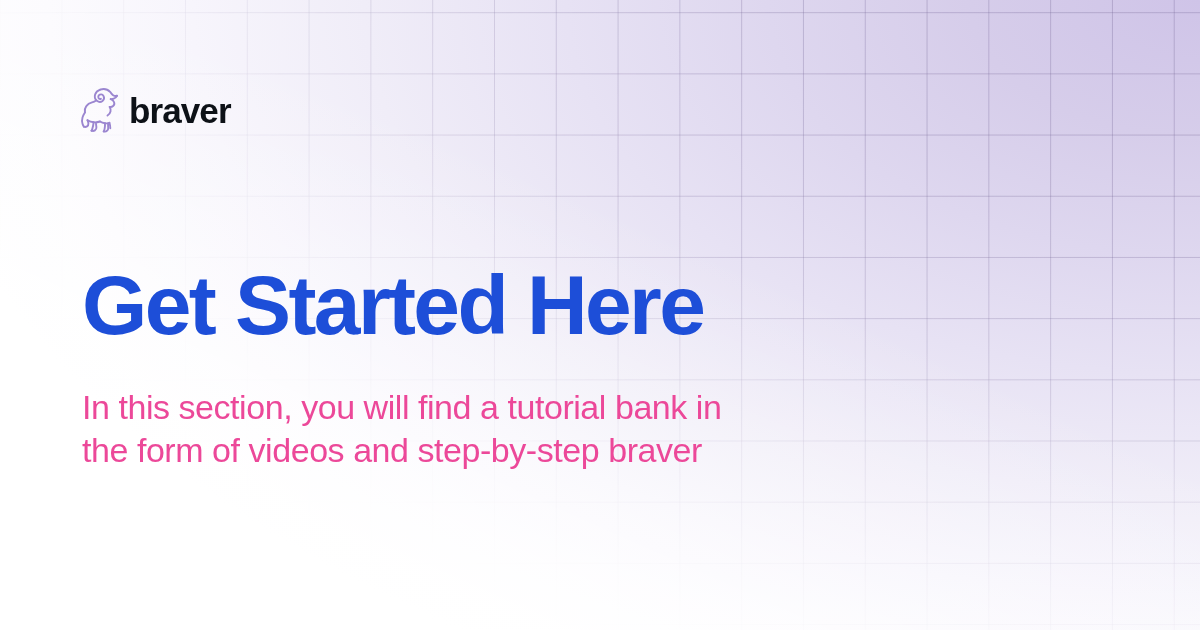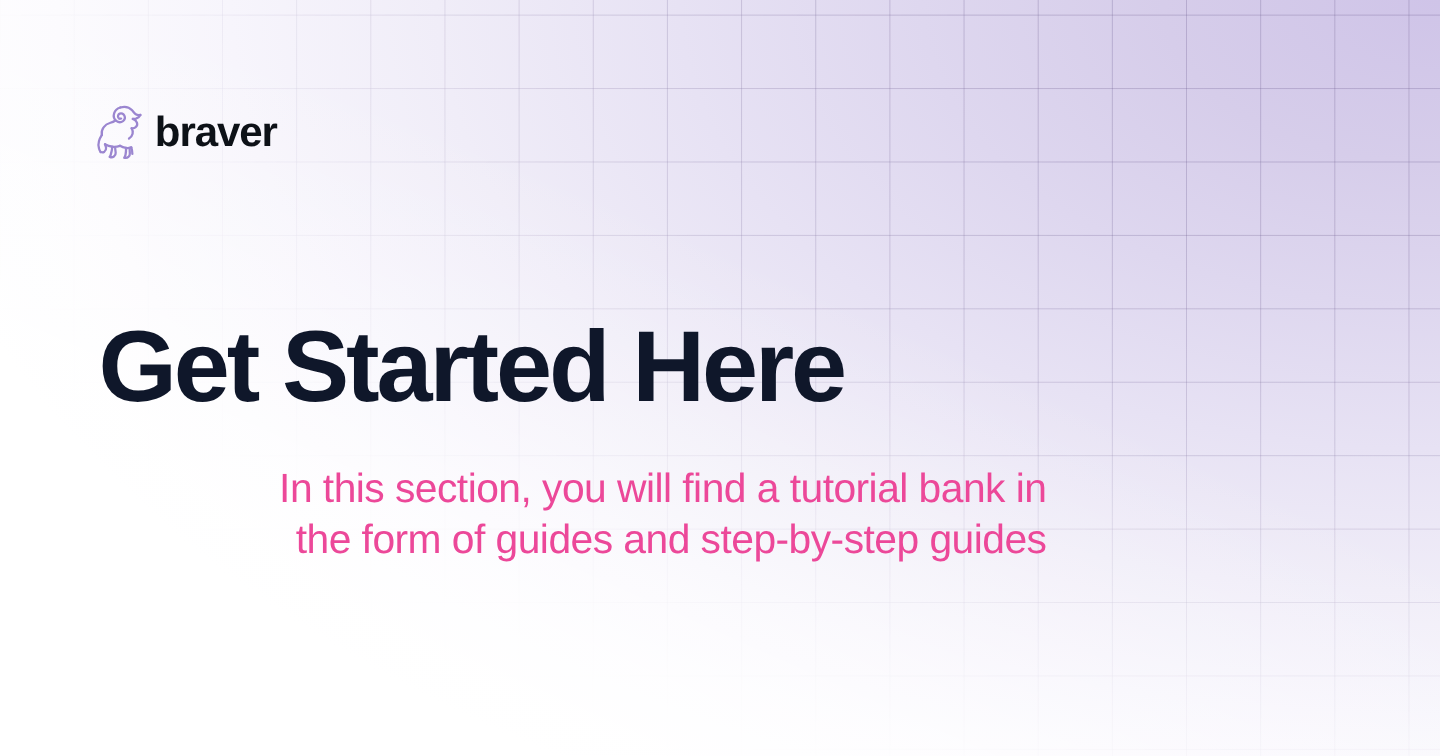--- a/index.html
+++ b/index.html
@@ -75,21 +75,20 @@
         rgba(255,255,255,0.34) 62%,
         rgba(255,255,255,0.75) 78%,
         rgba(255,255,255,0.97) 92%);
     pointer-events: none;
   }
 
   
   .content {
     position: absolute;
     inset: 0;
-    text-align: right;
   }
 
   .brand {
     position: absolute;
     left: 80px;
     top: 86px;
     display: flex;
     align-items: center;
     gap: 9px;
   }
@@ -108,21 +107,21 @@
 
   .headline {
     position: absolute;
     left: 82px;
     top: 263px;
     margin: 0;
     font-size: 84px;
     font-weight: 700;
     letter-spacing: -2.6px;
     line-height: 1;
-    color: #0f172a;
+    color: #1d4ed8;
     white-space: nowrap;
   }
 
   .subcopy {
     position: absolute;
     left: 82px;
     top: 386px;
     margin: 0;
     width: 790px;
     font-size: 34px;
@@ -169,17 +168,17 @@
           </g>
         </svg>
       </span>
       <span class="brand-name">braver</span>
     </div>
 
     <h1 class="headline">Get Started Here</h1>
 
     <p class="subcopy">
       <span class="subcopy-line">In this section, you will find a tutorial bank in</span>
-      <span class="subcopy-line">the form of guides and step-by-step guides</span>
+      <span class="subcopy-line">the form of videos and step-by-step braver</span>
     </p>
 
   </div>
 </div>
 
 </body></html>

